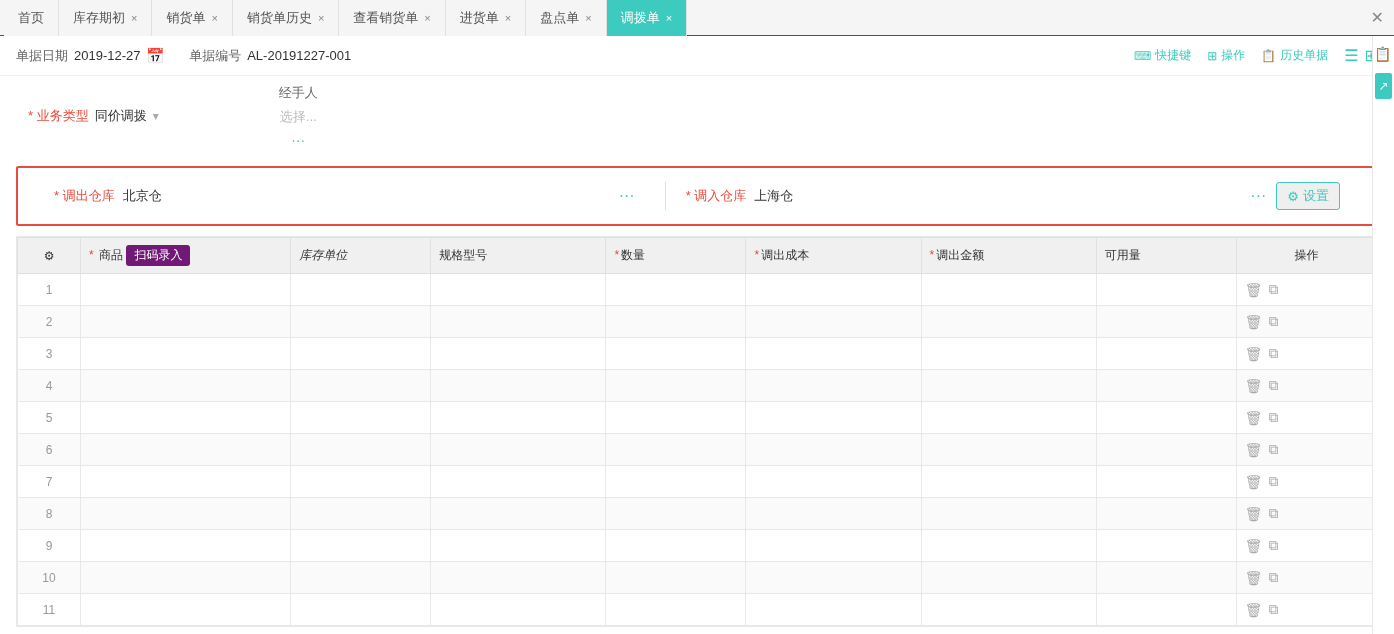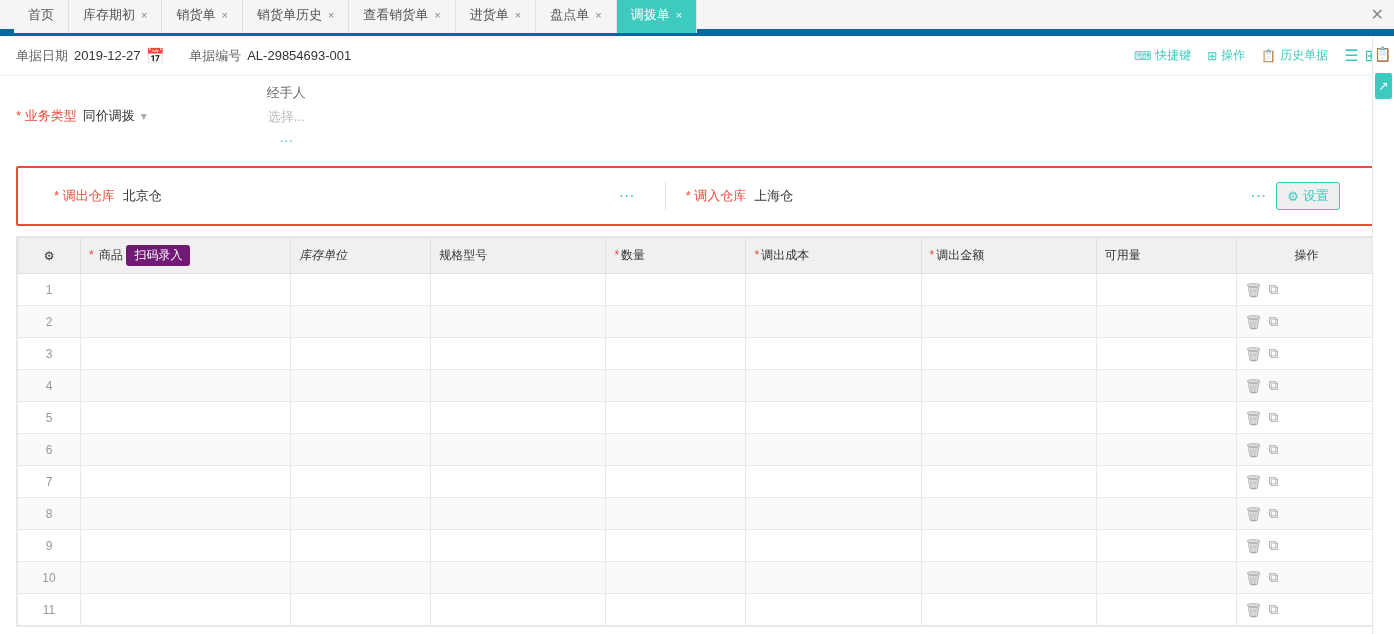--- a/index.html
+++ b/index.html
@@ -2,24 +2,24 @@
 <html><head>
   <meta charset="utf-8">
   <style>
     * { box-sizing: border-box; margin: 0; padding: 0; }
     body { font-family: 'Microsoft YaHei', Arial, sans-serif; font-size: 13px; color: #333; background: #fff; }
 
     
     .tabs-bar {
       display: flex;
       align-items: center;
-      border-bottom: 7px solid #0369a1;
+      border-bottom: 1px solid #0369a1;
       background: #f5f5f5;
       height: 36px;
-      padding-left: 14px;
+      padding-left: 4px;
     }
     .tab-item {
       display: flex;
       align-items: center;
       padding: 0 14px;
       height: 36px;
       cursor: pointer;
       font-size: 13px;
       color: #555;
       border-right: 1px solid #e0e0e0;
@@ -132,20 +132,21 @@
     .business-row {
       display: flex;
       align-items: center;
       padding: 8px 16px;
       gap: 24px;
     }
     .biz-field {
       display: flex;
       align-items: center;
       gap: 6px;
+      margin-left: 12px;
     }
     .biz-field label { color: #e74c3c; white-space: nowrap; }
     .biz-select {
       display: flex;
       align-items: center;
       gap: 6px;
       min-width: 160px;
     }
     .biz-select span { color: #333; }
     .biz-select .chevron { color: #aaa; font-size: 12px; }
@@ -297,21 +298,21 @@
 
 <div class="form-header">
   <div class="form-header-left">
     <div class="form-field">
       <label>单据日期</label>
       <span class="field-value">2019-12-27</span>
       <span class="calendar-icon">📅</span>
     </div>
     <div class="form-field">
       <label>单据编号</label>
-      <span class="field-value">AL-29854693-001</span>
+      <span class="field-value">AL-20191227-001</span>
     </div>
   </div>
   <div class="form-header-right">
     <div class="header-action">
       <span>⌨</span>
       <span>快捷键</span>
     </div>
     <div class="header-action">
       <span>⊞</span>
       <span>操作</span>

